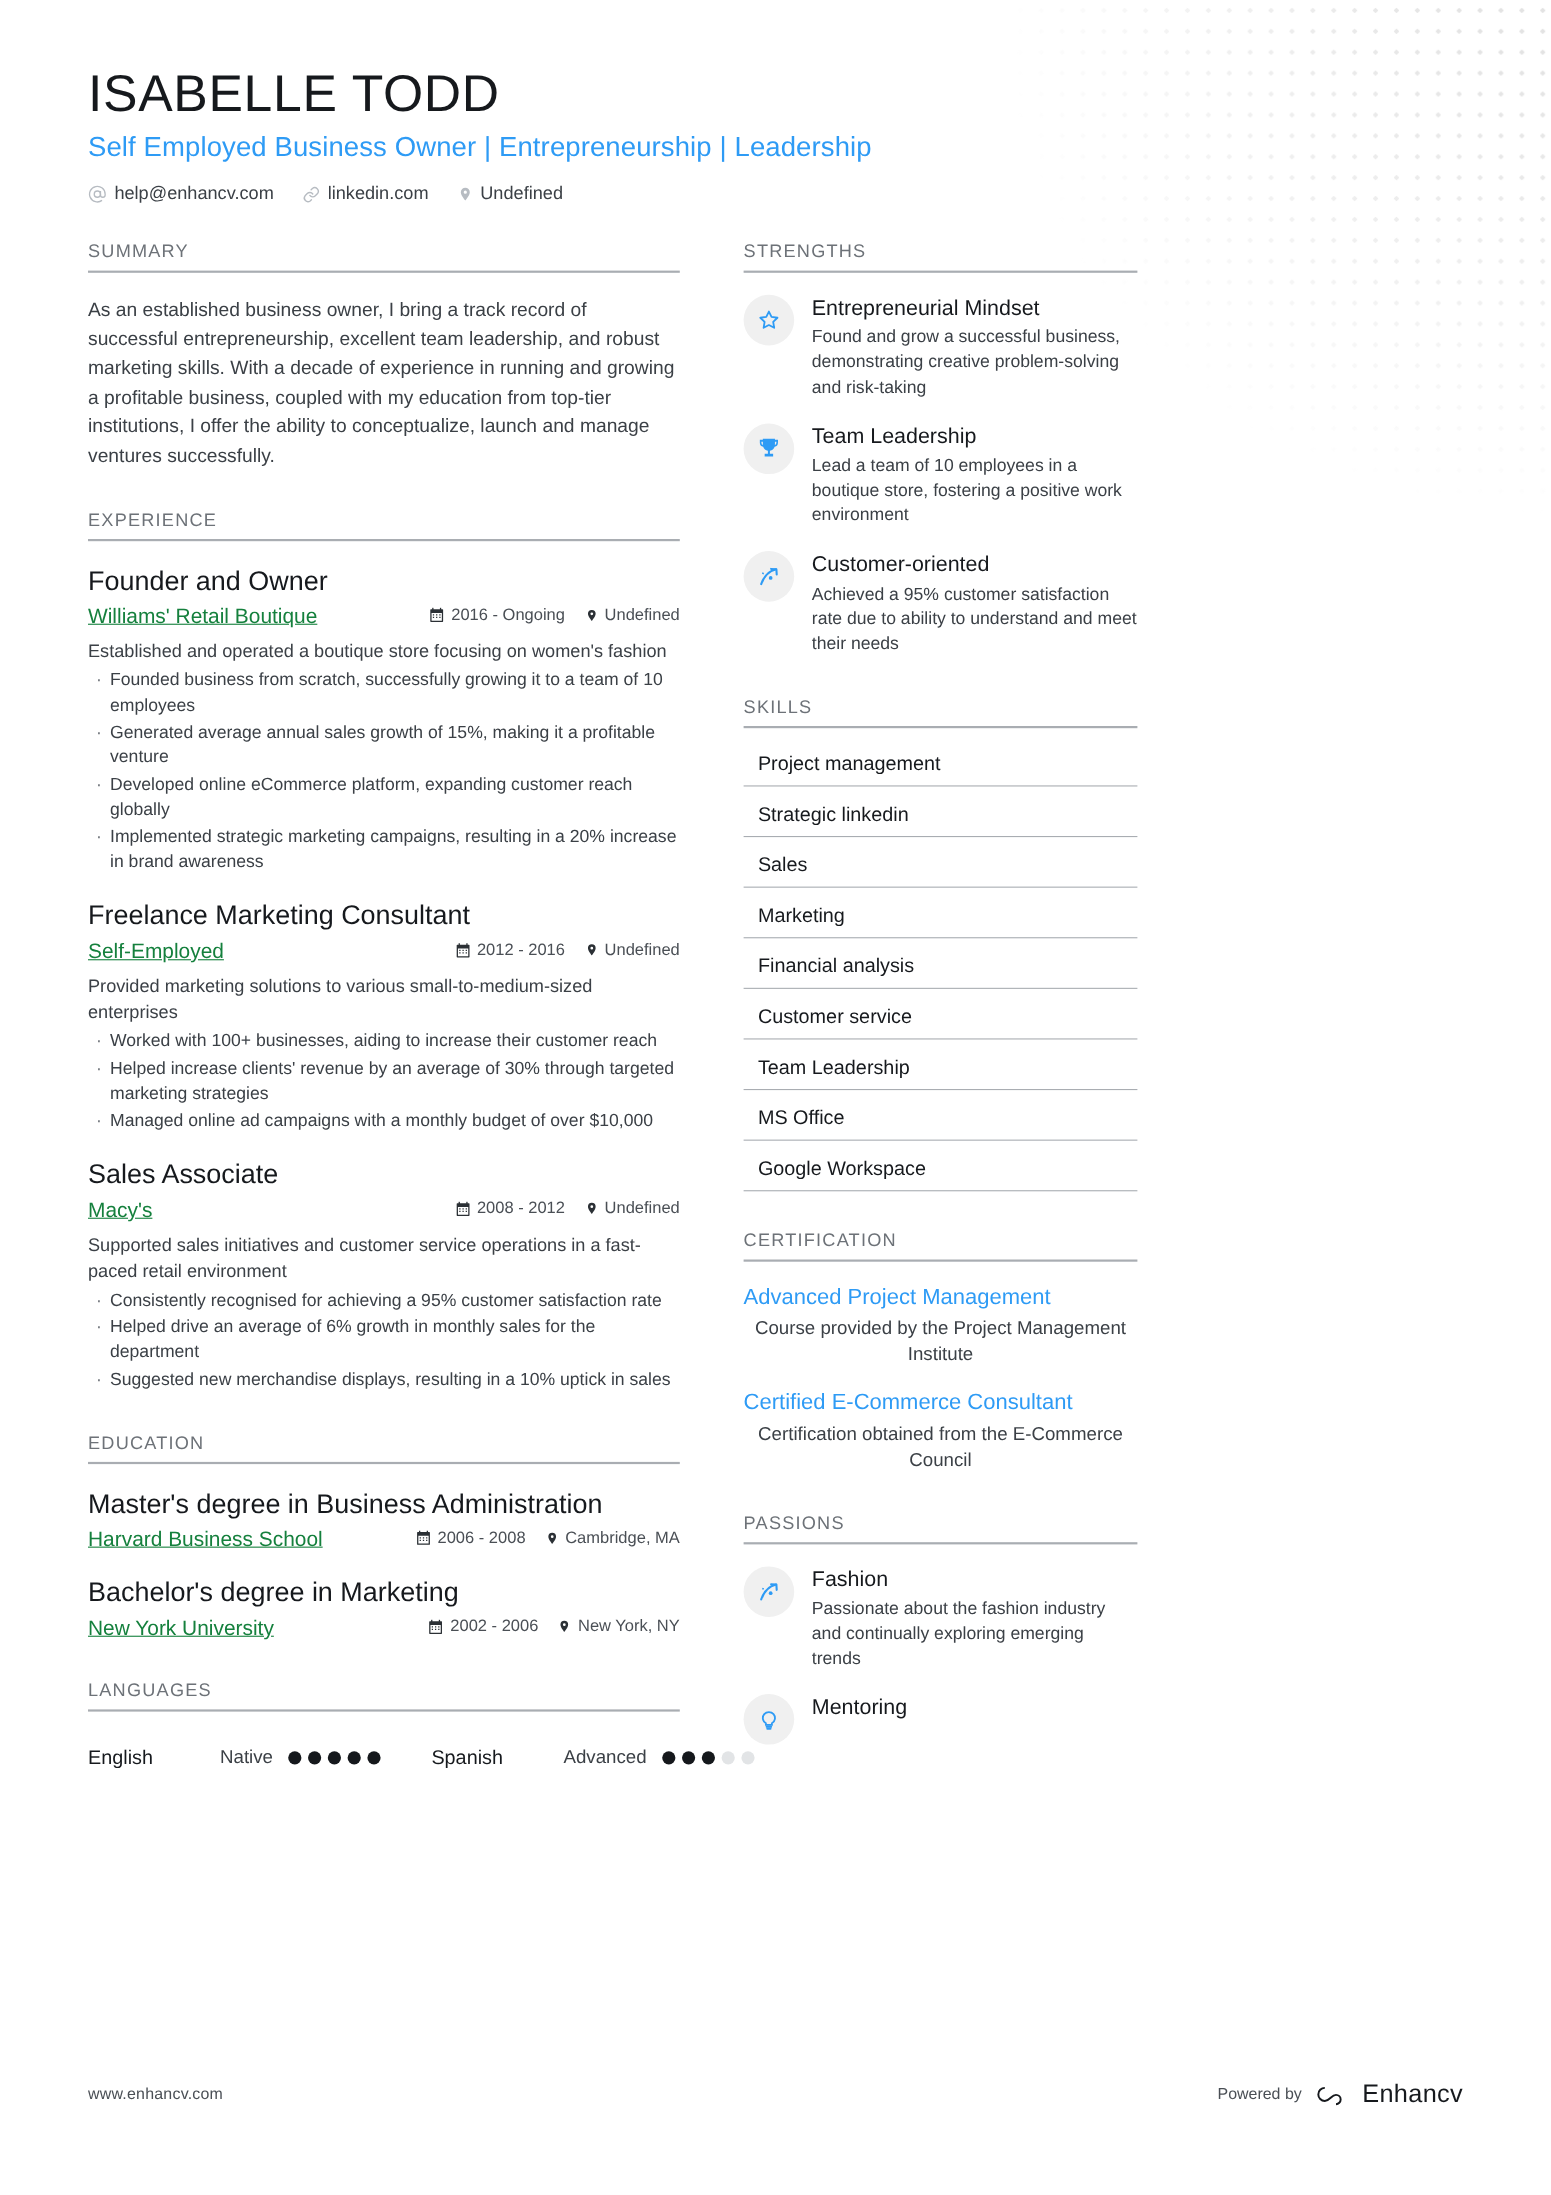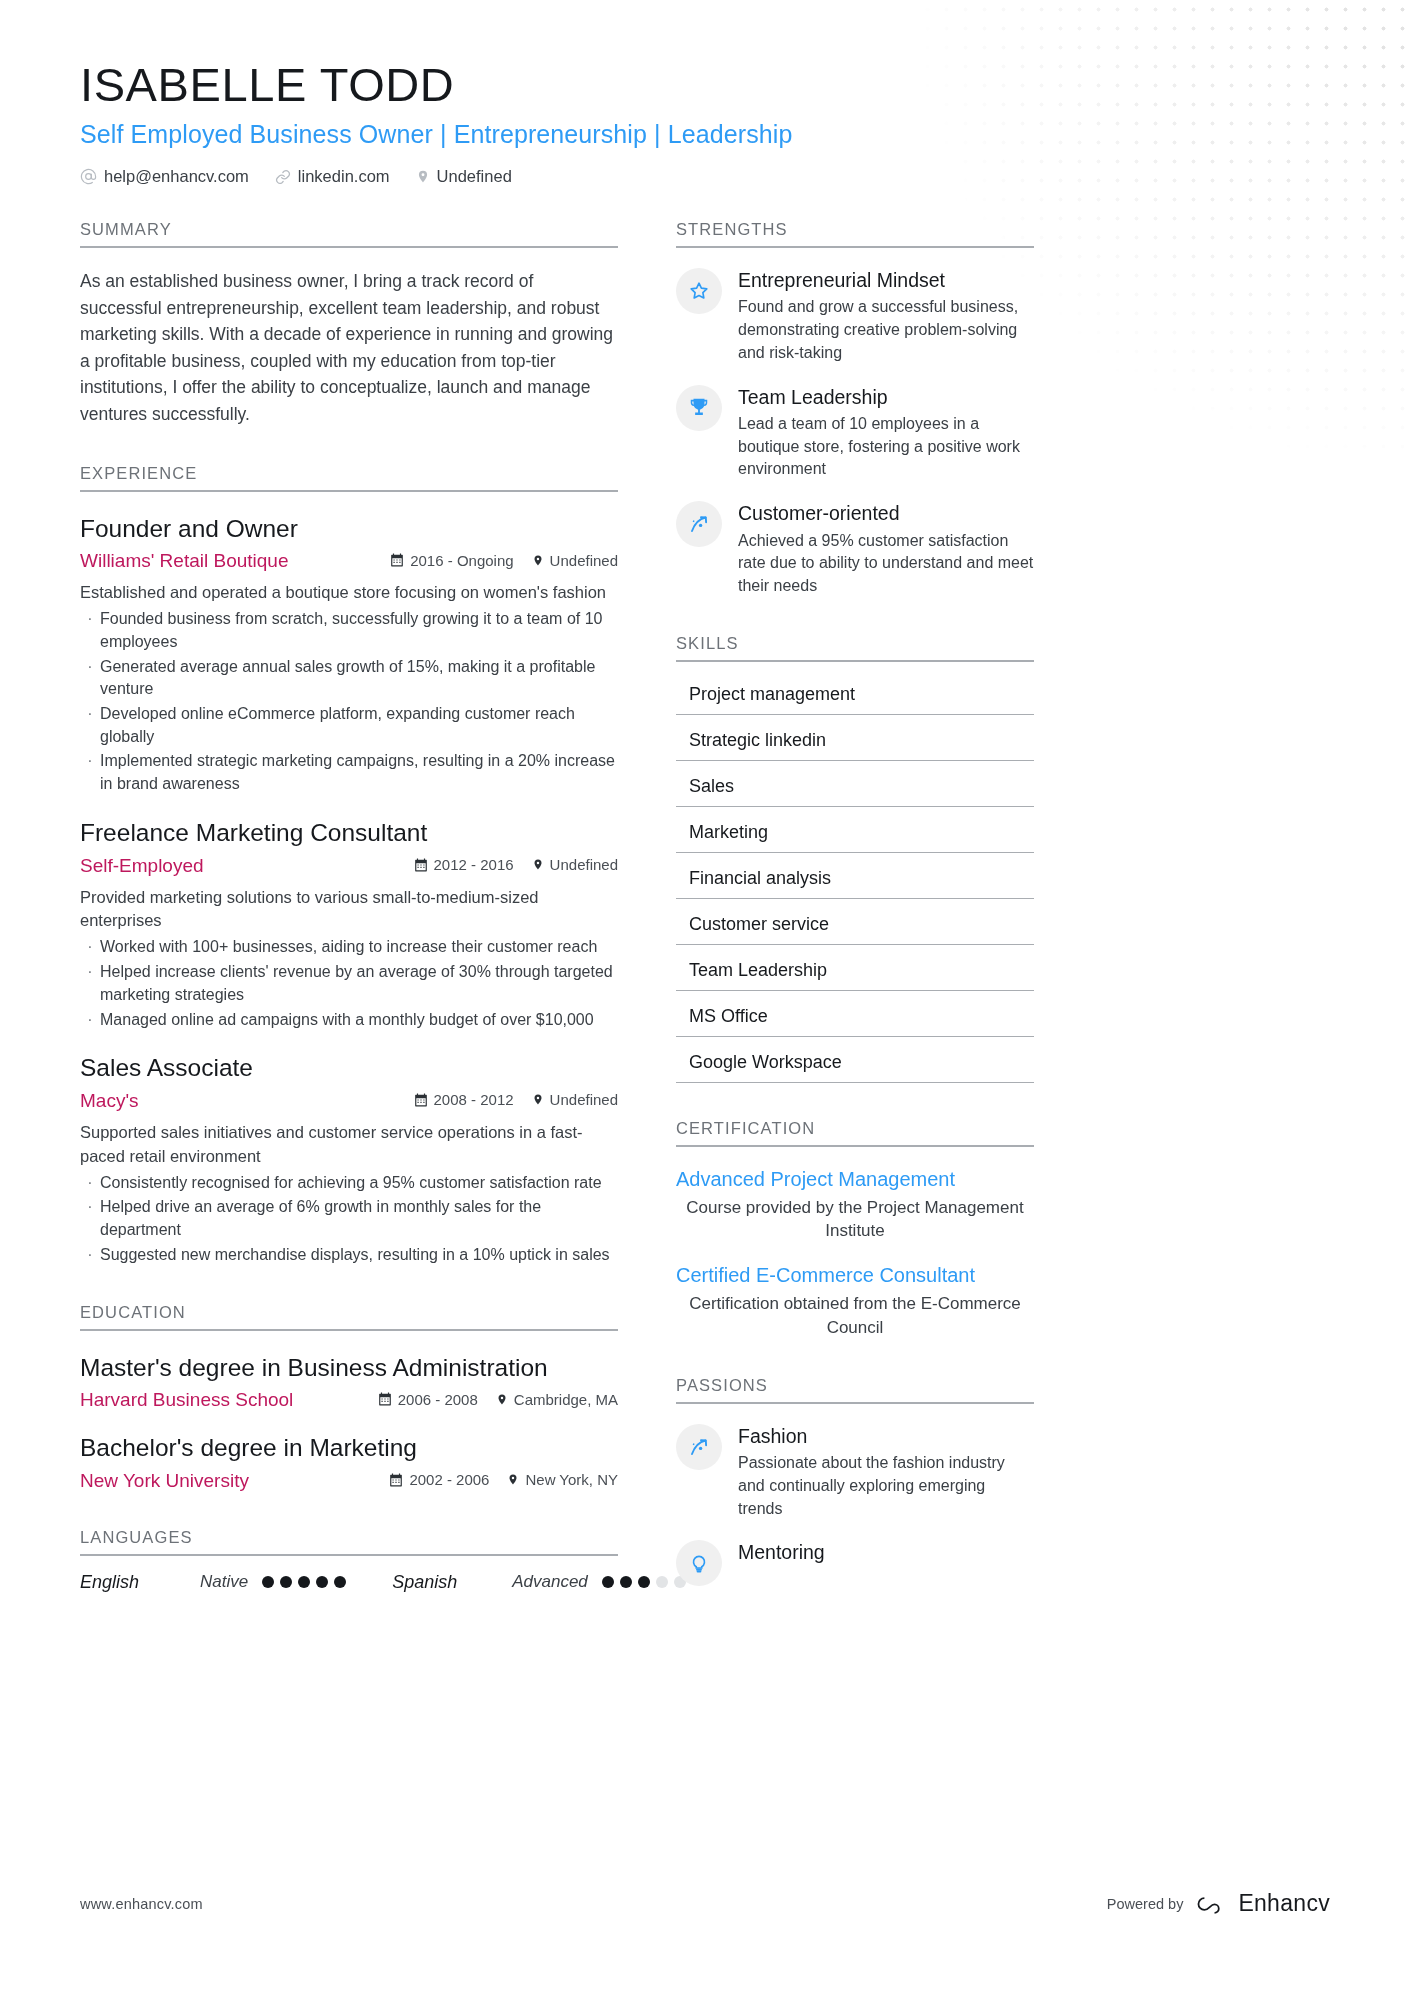--- a/index.html
+++ b/index.html
@@ -105,22 +105,23 @@
     font-weight: 400;
     line-height: 1.25;
   }
   .entry-meta {
     display: flex;
     align-items: baseline;
     margin-top: 6px;
   }
   .entry-org {
     font-size: 19px;
-    color: #be185d;
+    color: #15803d;
     flex: none;
+    text-decoration: underline;
   }
   .entry-right {
     display: flex;
     align-items: center;
     gap: 18px;
     margin-left: auto;
     font-size: 15px;
     color: #4a4f55;
   }
   .entry-right .bit { display: flex; align-items: center; gap: 6px; }
@@ -144,24 +145,23 @@
     flex: none;
     width: 20px;
     text-align: center;
     color: #70757b;
   }
 
   
   .langs {
     display: flex;
     align-items: flex-start;
-    margin-top: 16px;
+    margin-top: 32px;
     font-size: 18px;
     color: #16191d;
-    font-style: italic;
   }
   .lang { display: flex; align-items: center; }
   .lang-name { width: 120px; color: #16191d; }
   .lang-level { font-size: 17px; color: #3b4046; margin-right: 14px; }
   .rating { display: flex; gap: 6px; align-items: center; }
   .rdot { width: 12px; height: 12px; border-radius: 50%; background: #15181c; }
   .rdot.off { background: #e2e4e6; }
   .lang + .lang { margin-left: 46px; }
 
   

